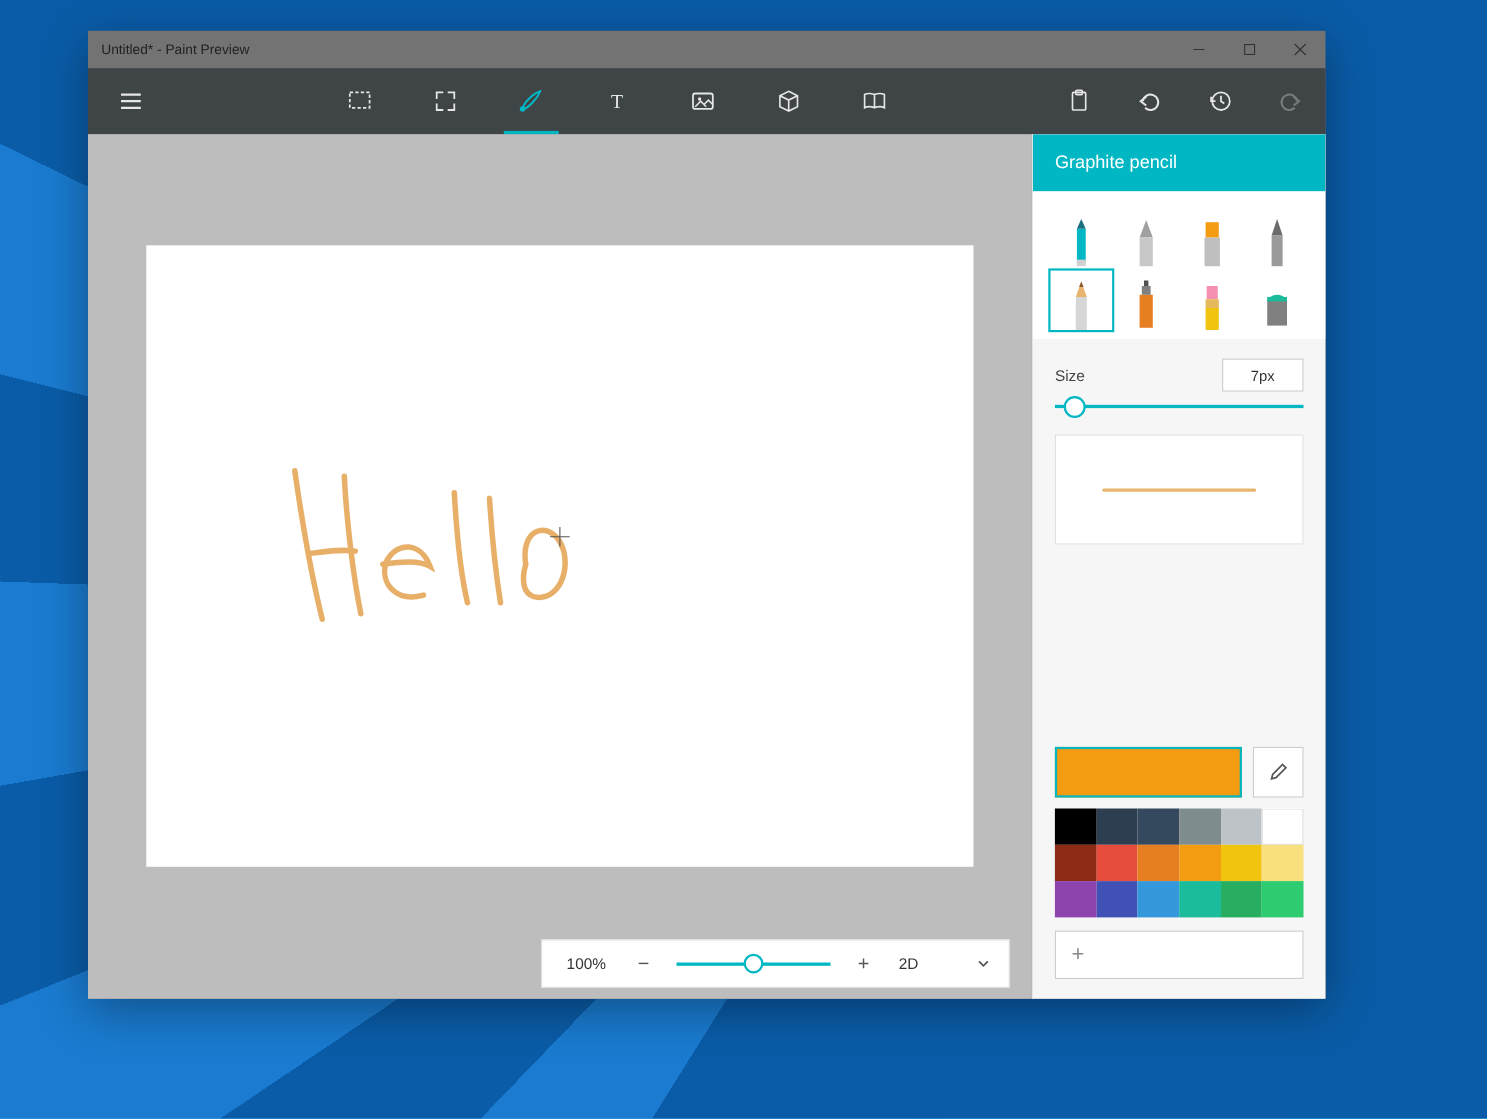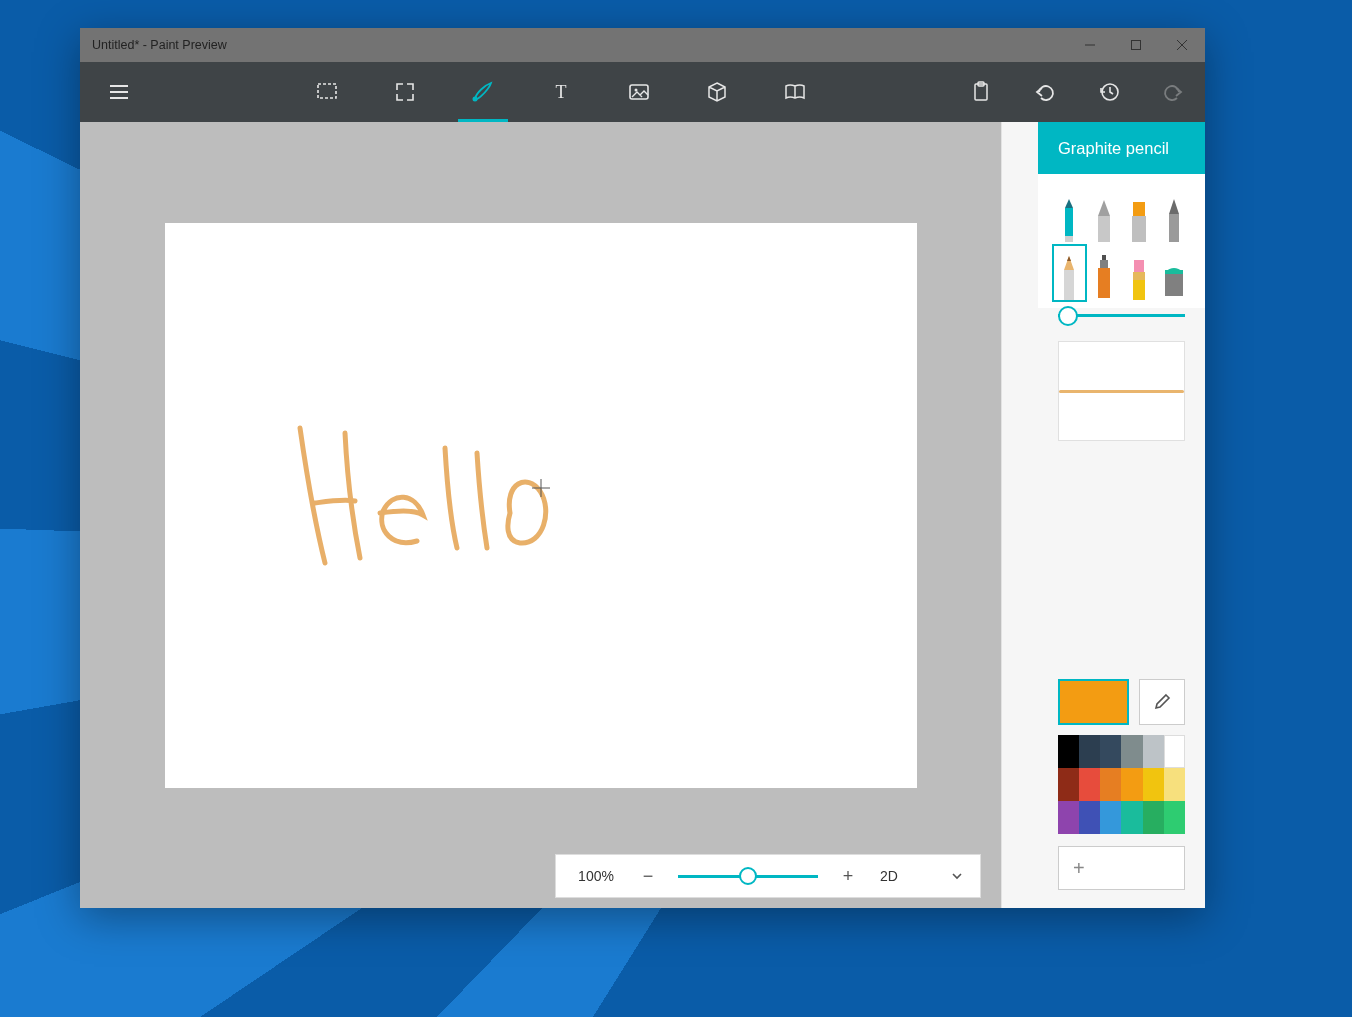--- a/index.html
+++ b/index.html
@@ -100,26 +100,25 @@
   }
   .zoom-thumb{
     position:absolute; top:50%; transform:translate(-50%,-50%);
     width:18px;height:18px;border-radius:50%;
     background:#fff;border:2px solid #00b7c3;
   }
   .view-mode { width:60px; text-align:left; font-size:14px; color:#333; margin-left:10px;}
   .chev { margin:0 6px; color:#555;}
   
   .sidebar {
-    width: 204px;
+    width: 267px;
     border-left:1px solid #e3e3e3;
     background:#f6f6f6;
     display:flex; flex-direction:column;
     overflow:hidden;
-    padding-left:36px;
   }
   .panel-header{
     height:52px; background:#00b7c3; color:#fff;
     display:flex; align-items:center;
     padding:0 20px; font-size:16.5px; font-weight:400;
   }
   .tool-grid{
     display:grid; grid-template-columns:repeat(4,1fr);
     gap:0; padding:12px 14px 6px;
     background:#fff;
@@ -399,20 +398,24 @@
         </div>
         <div class="tool-cell">
           <svg width="30" height="50">
               <rect x="6" y="20" width="18" height="24" fill="#808080"></rect>
               <path d="M6 20 Q15 12 24 20" fill="#1abc9c"></path>
               <rect x="6" y="18" width="18" height="4" fill="#1abc9c"></rect>
             </svg>
         </div>
       </div>
 
+      <div class="size-row">
+        <span>Size</span>
+        <div class="size-box">7px</div>
+      </div>
       <div class="size-slider">
         <div class="slider-track">
           <div class="slider-thumb" style="left:8%"></div>
         </div>
       </div>
 
       <div class="preview-box">
         <div class="preview-stroke"></div>
       </div>
 

